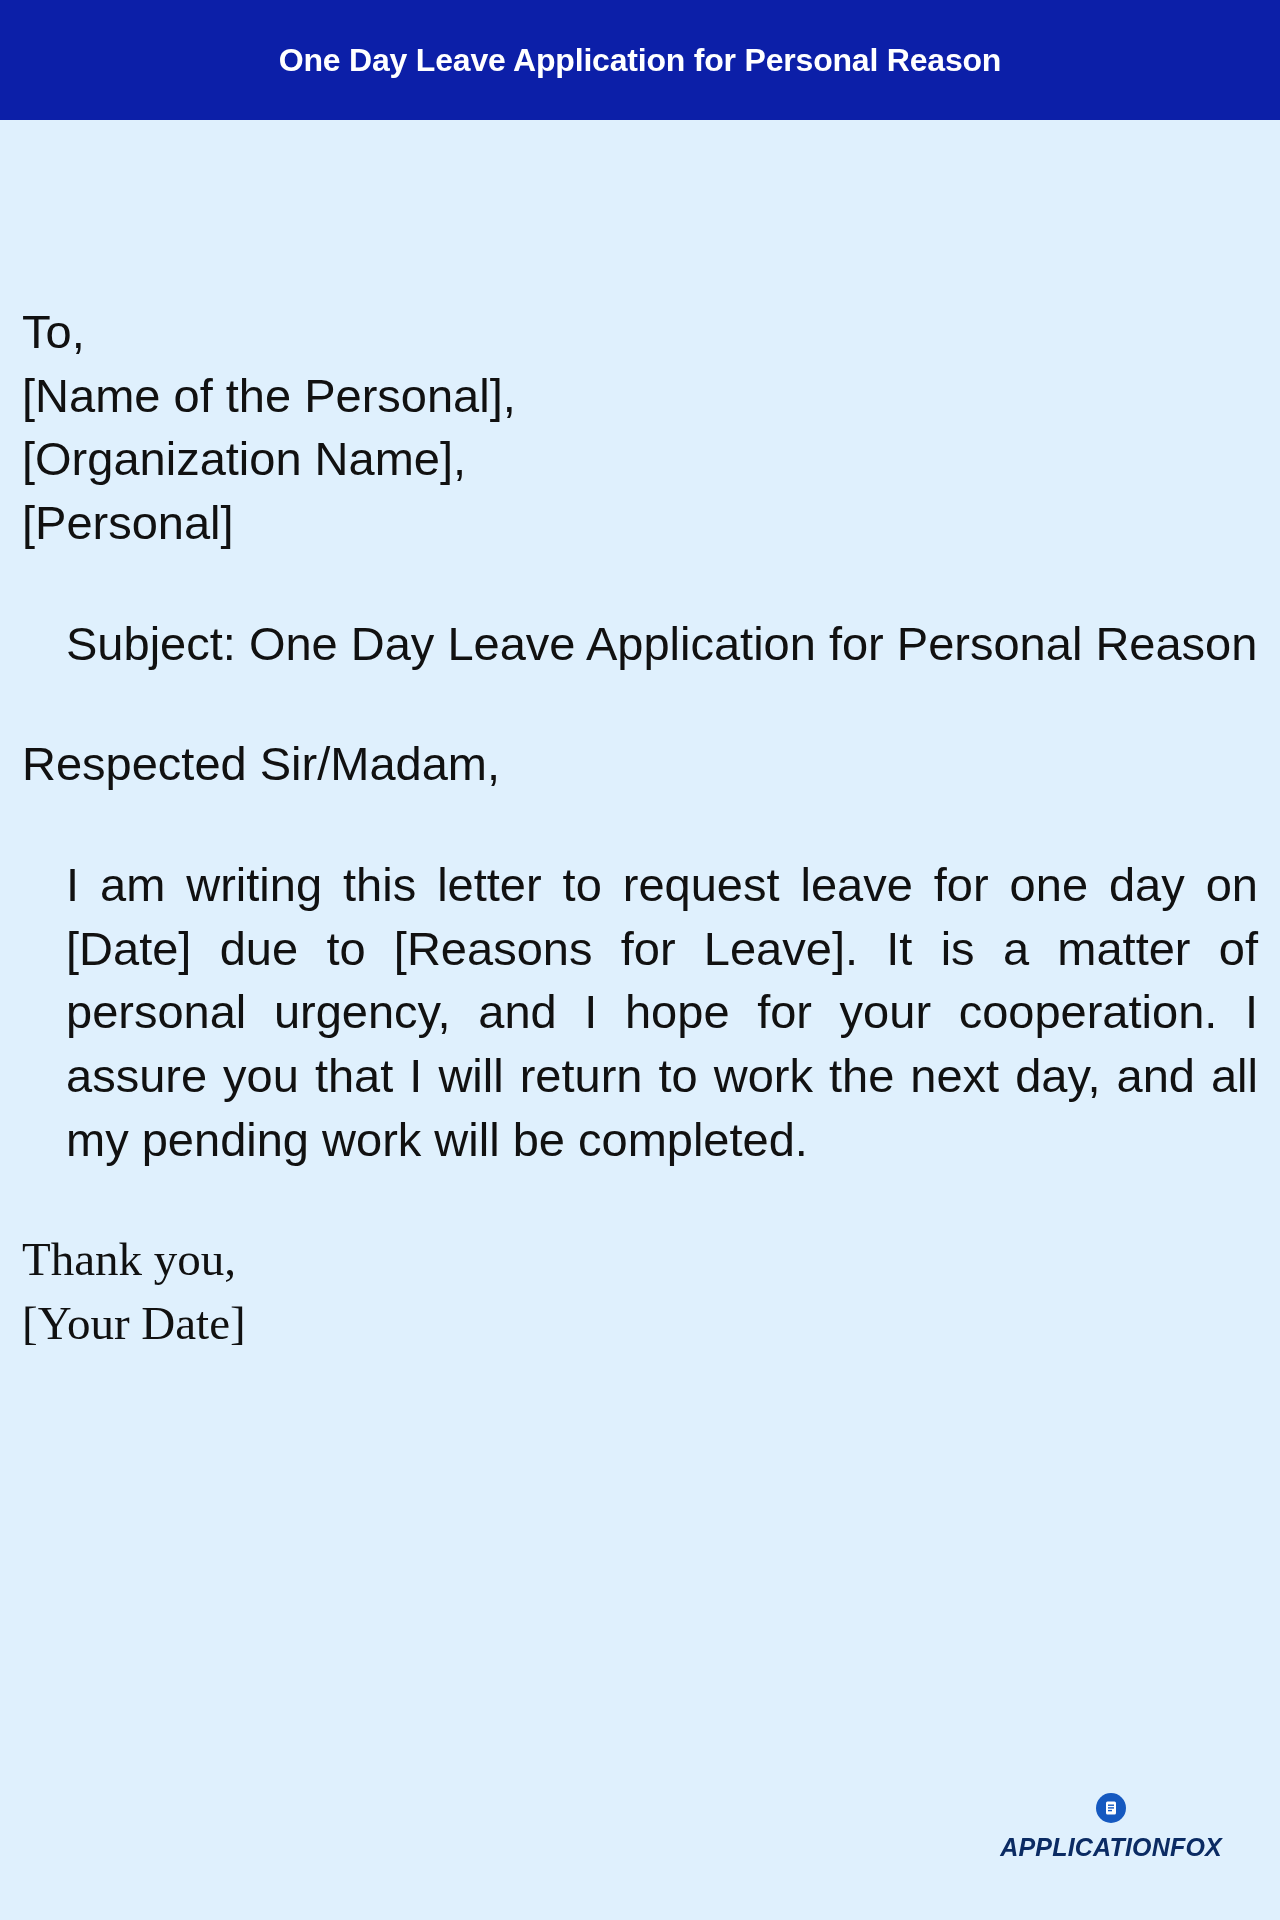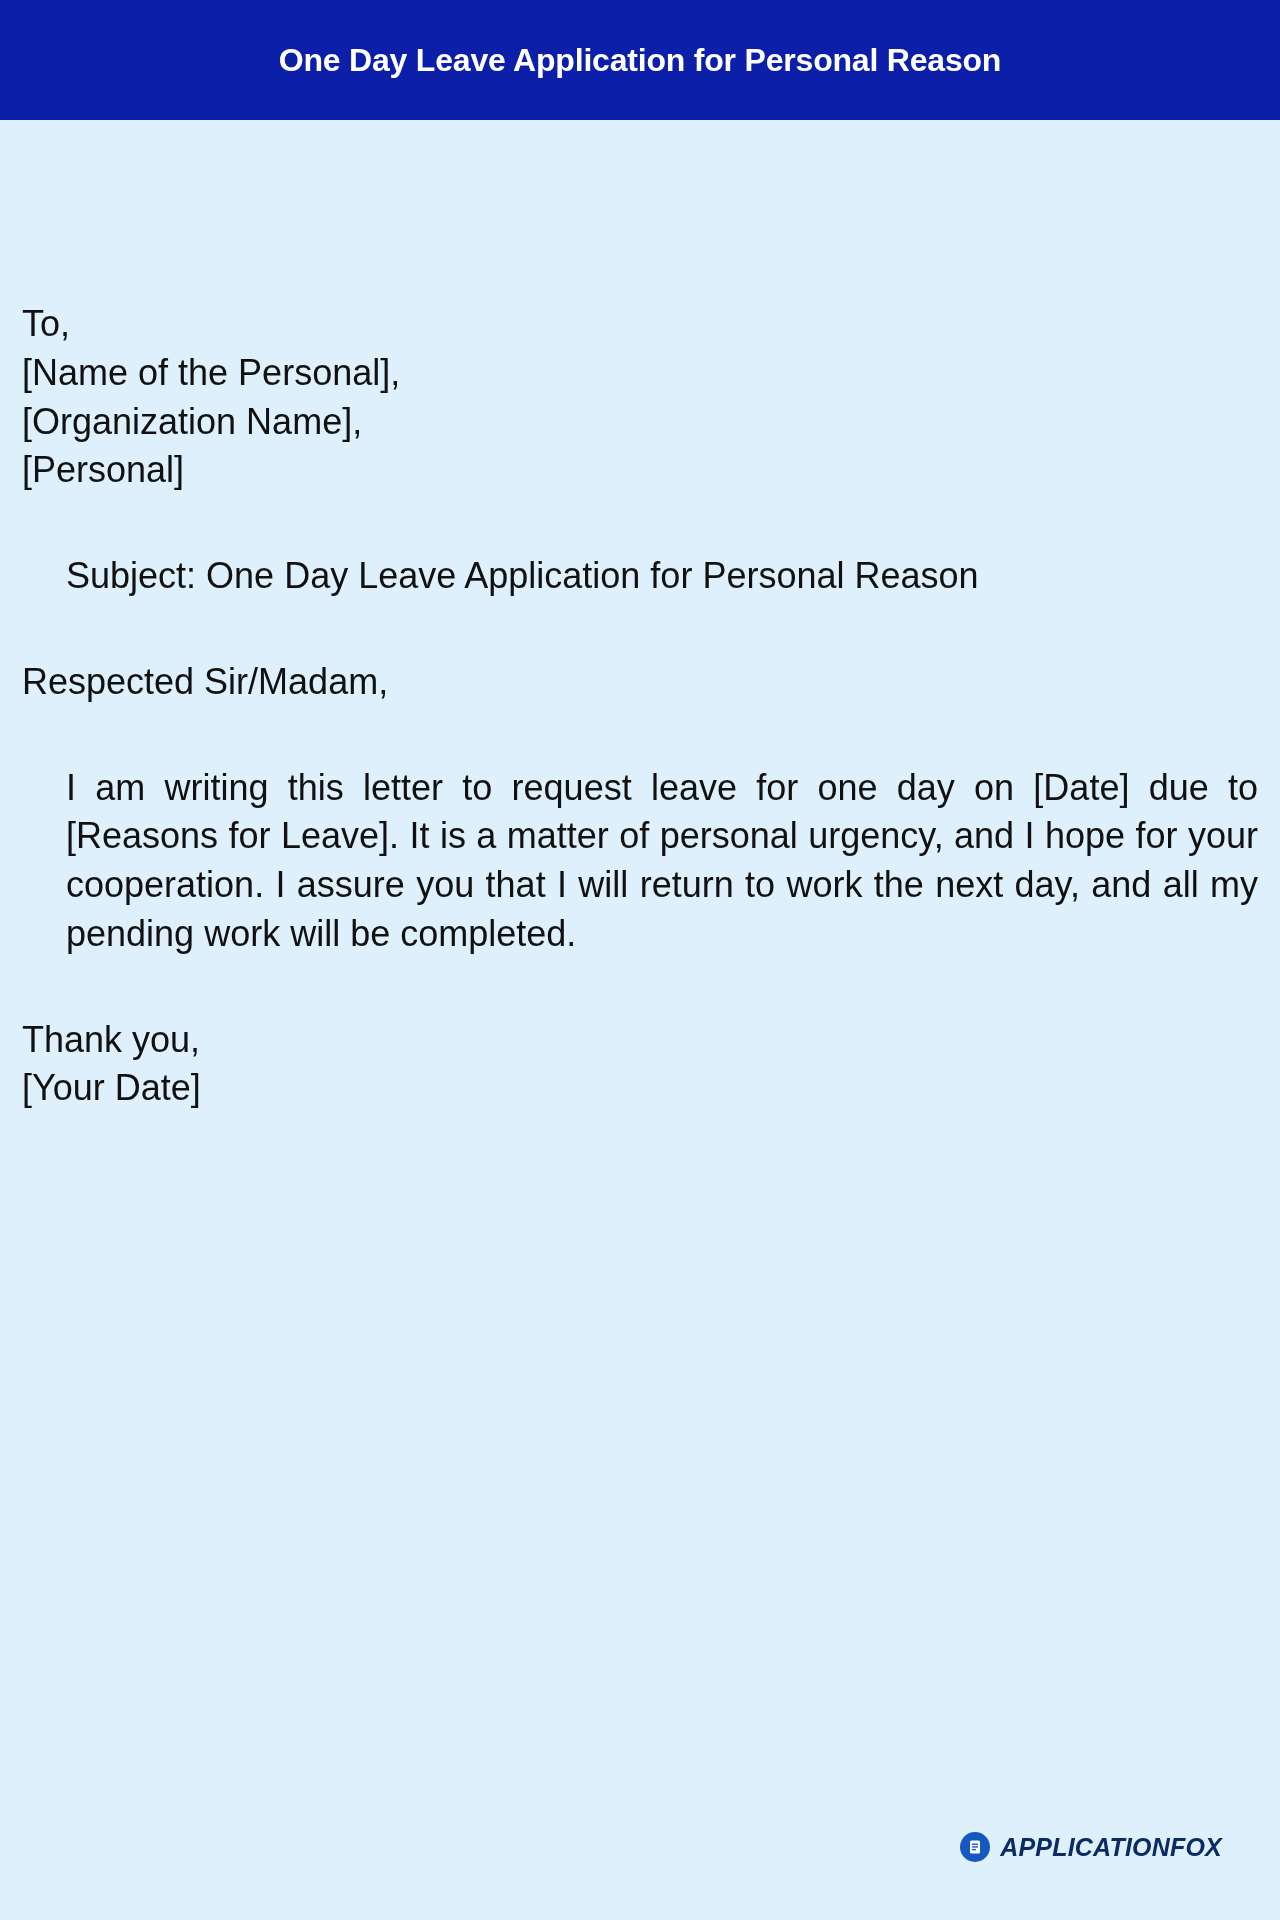--- a/index.html
+++ b/index.html
@@ -41,48 +41,50 @@
   }
   .letter-body {
     background: #dff0fd;
     width: 100%;
     height: 1800px;
     box-sizing: border-box;
     padding: 180px 22px 0 22px;
     position: relative;
   }
   .letter-text {
-    font-size: 36px;
+    font-size: 47px;
     line-height: 1.355;
     color: #111111;
     font-family: "Liberation Sans", sans-serif;
     font-weight: 400;
   }
   .block {
     margin: 0 0 57px 0;
   }
   .block:last-of-type {
     margin-bottom: 0;
+    font-family: Liberation Serif, serif;
   }
   .line {
     display: block;
     white-space: pre-wrap;
   }
   .justify {
     text-align: justify;
     text-align-last: left;
     margin-left: 44px;
   }
   .watermark {
     position: absolute;
     right: 58px;
     bottom: 58px;
     display: flex;
     align-items: center;
     gap: 10px;
+    flex-direction: column;
   }
   .wm-icon {
     width: 30px;
     height: 30px;
     border-radius: 50%;
     background: #1559c0;
     display: flex;
     align-items: center;
     justify-content: center;
   }

